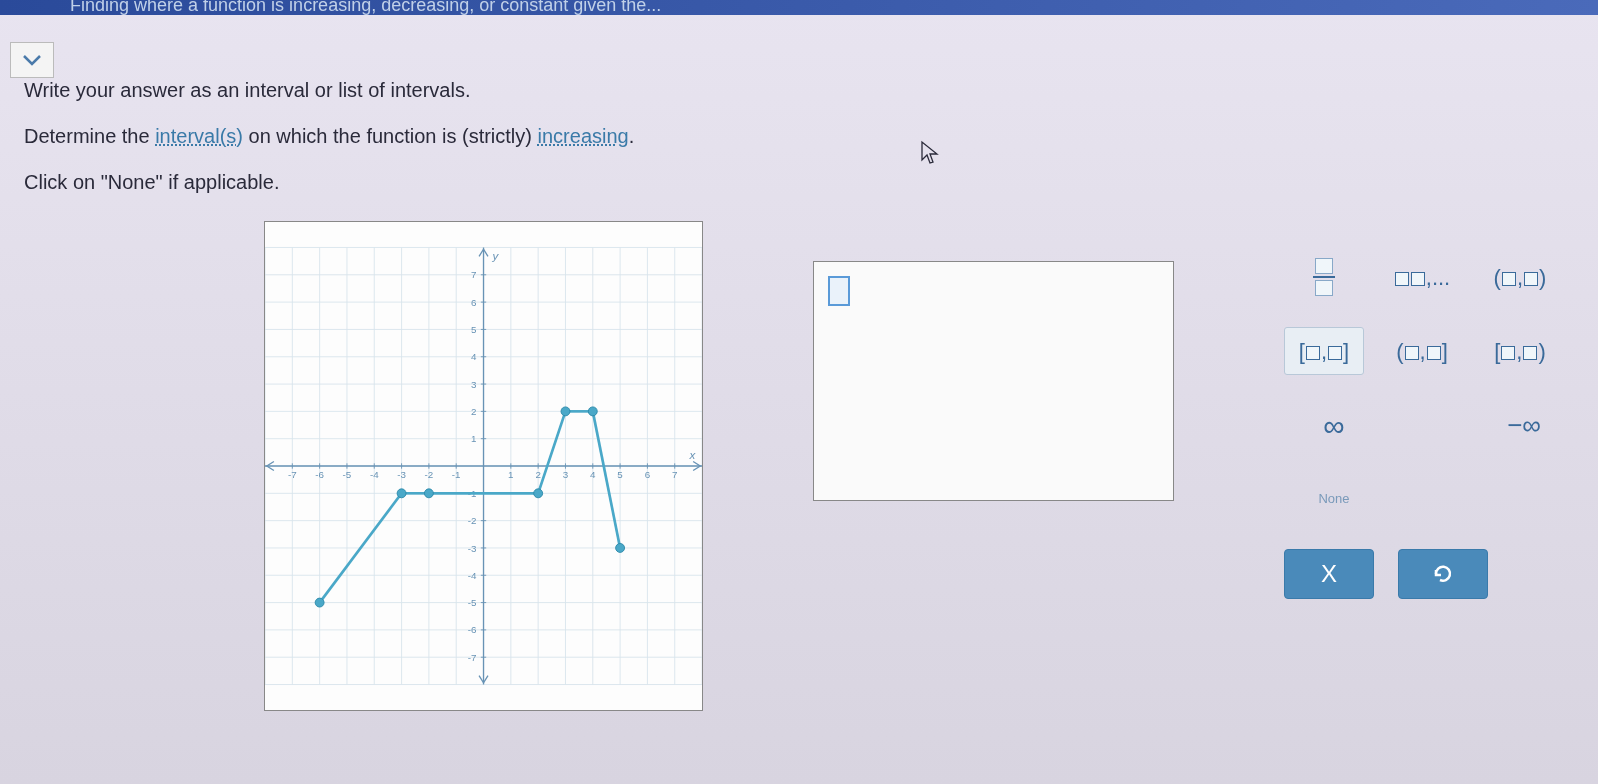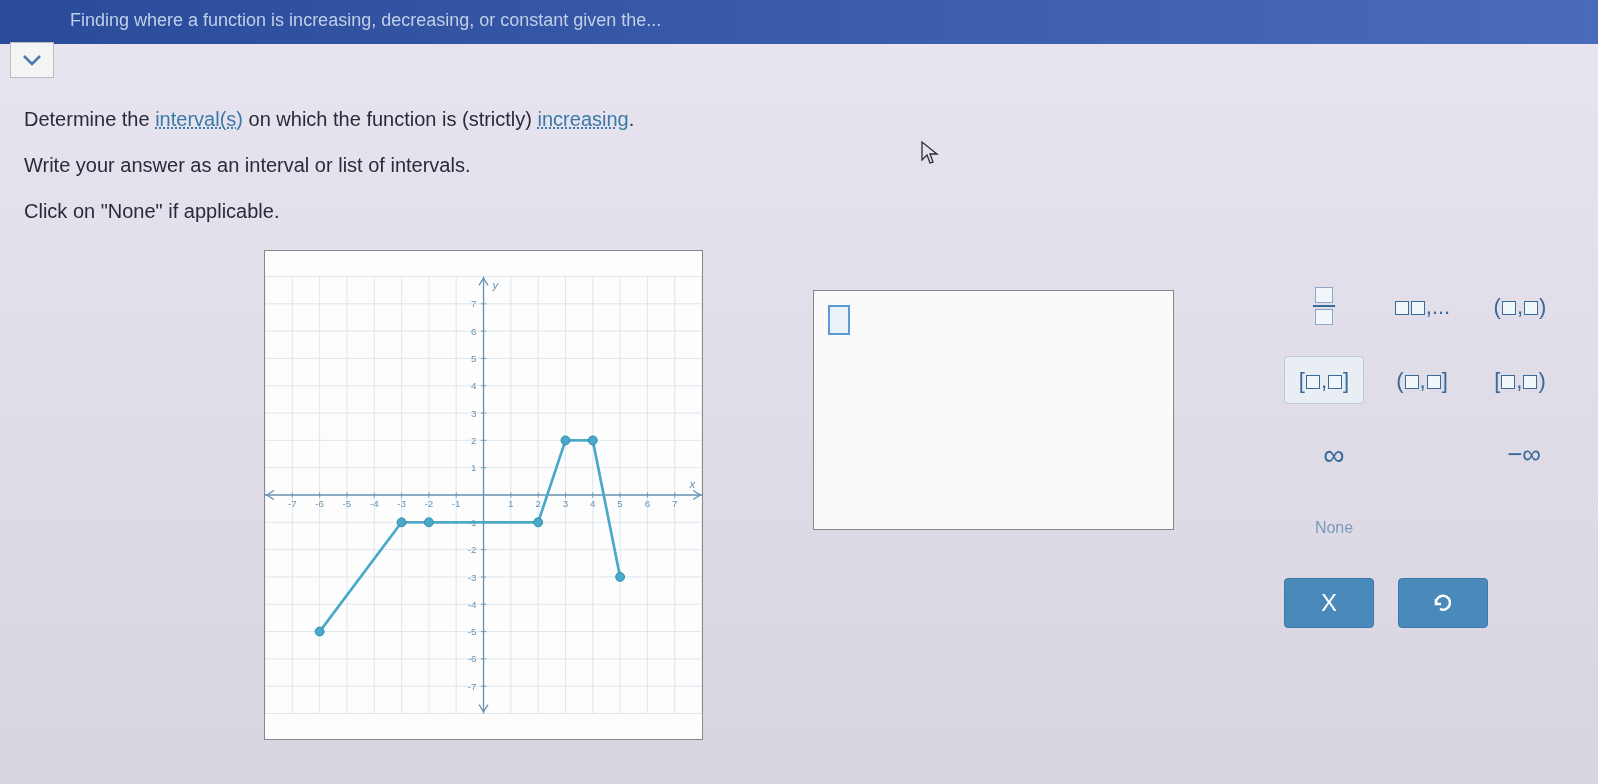--- a/index.html
+++ b/index.html
@@ -8,21 +8,21 @@
       background: linear-gradient(to bottom, #e8e4f0, #d8d4e0);
       width: 1598px;
       height: 784px;
       overflow: hidden;
     }
     .header-bar {
       background: linear-gradient(to right, #2a4a9a, #4a6aba);
       color: #c0d0e8;
       padding: 4px 20px 8px 70px;
       font-size: 18px;
-      height: 44px;
+      height: 15px;
       display: flex;
       align-items: center;
     }
     .dropdown-toggle {
       position: absolute;
       top: 42px;
       left: 10px;
       width: 44px;
       height: 36px;
       background: #f4f4f4;
@@ -153,24 +153,24 @@
 </div>
 
 <div class="dropdown-toggle">
   <svg viewBox="0 0 20 14">
     <path d="M2 3 L10 11 L18 3" stroke="#4a7aaa" stroke-width="2.5" fill="none"></path>
   </svg>
 </div>
 
 <div class="content">
   <div class="question-text">
+    <p>Write your answer as an interval or list of intervals.</p>
     <p>
       <span>Determine the </span><span class="underline-link">interval(s)</span><span> on which the function is (strictly) </span><span class="underline-link">increasing</span><span>.</span>
     </p>
-    <p>Write your answer as an interval or list of intervals.</p>
     <p>Click on "None" if applicable.</p>
   </div>
 
   <div class="cursor-pointer">
     <svg width="20" height="26" viewBox="0 0 20 26">
         <path d="M2 2 L2 20 L7 15 L10 23 L13 22 L10 14 L17 14 Z" fill="none" stroke="#2a2a3a" stroke-width="1.3"></path>
       </svg>
   </div>
 
   <div class="graph-answer-row">
@@ -320,21 +320,21 @@
         <div class="tool-btn">
             <span>[<span class="sq"></span>,<span class="sq"></span>)</span>
           </div>
       </div>
       <div class="tool-row">
         <div class="tool-btn wide" style="font-size:30px;">∞</div>
         <div style="width:60px"></div>
         <div class="tool-btn wide" style="font-size:26px;">−∞</div>
       </div>
       <div class="tool-row none-row">
-        <div class="tool-btn" style="font-size:16px; color:#7a9aba;">None</div>
+        <div class="tool-btn" style="font-size:13px; color:#7a9aba;">None</div>
       </div>
       <div class="action-row">
         <div class="action-btn">
           <span>X</span>
         </div>
         <div class="action-btn">
           <svg width="26" height="26" viewBox="0 0 26 26">
             <path d="M 6 13 A 7 7 0 1 1 10 19" stroke="#fff" stroke-width="2.5" fill="none"></path>
             <path d="M 6 9 L 6 14 L 11 14" stroke="#fff" stroke-width="2.5" fill="none"></path>
           </svg>

